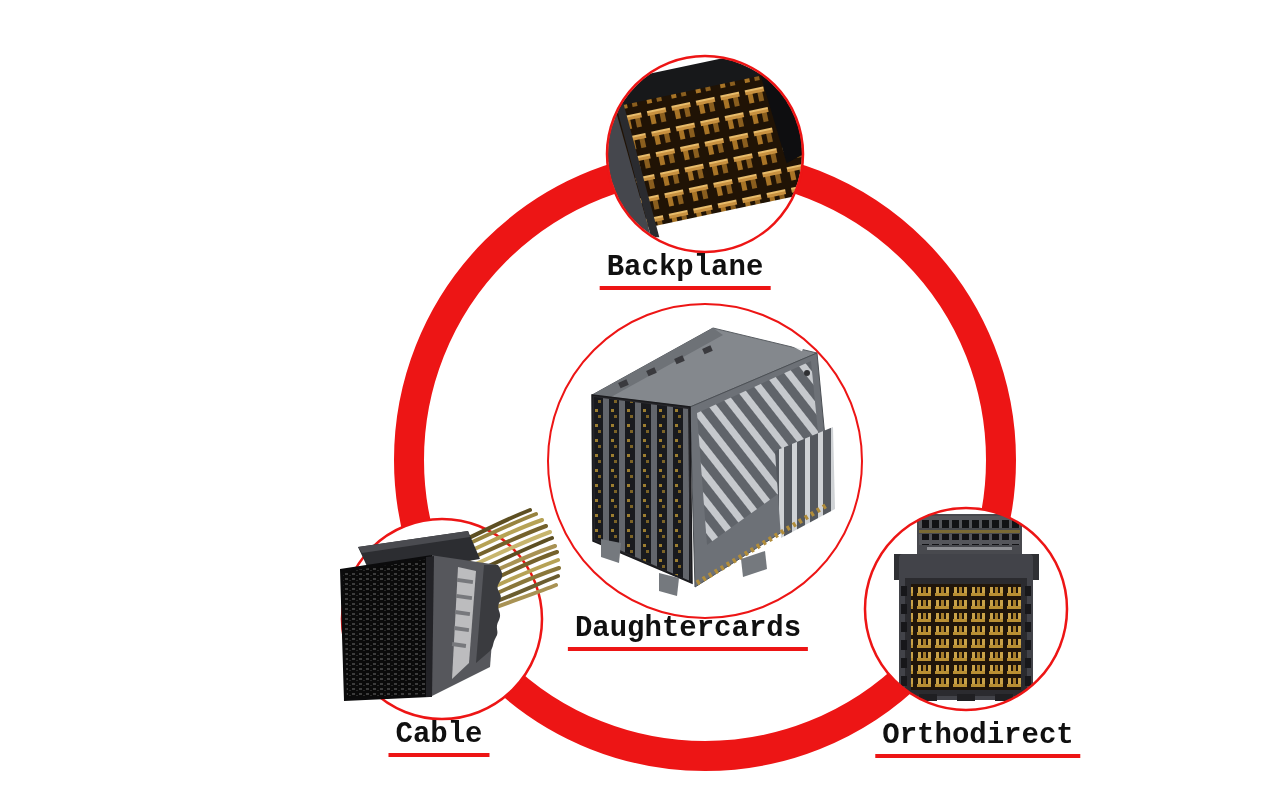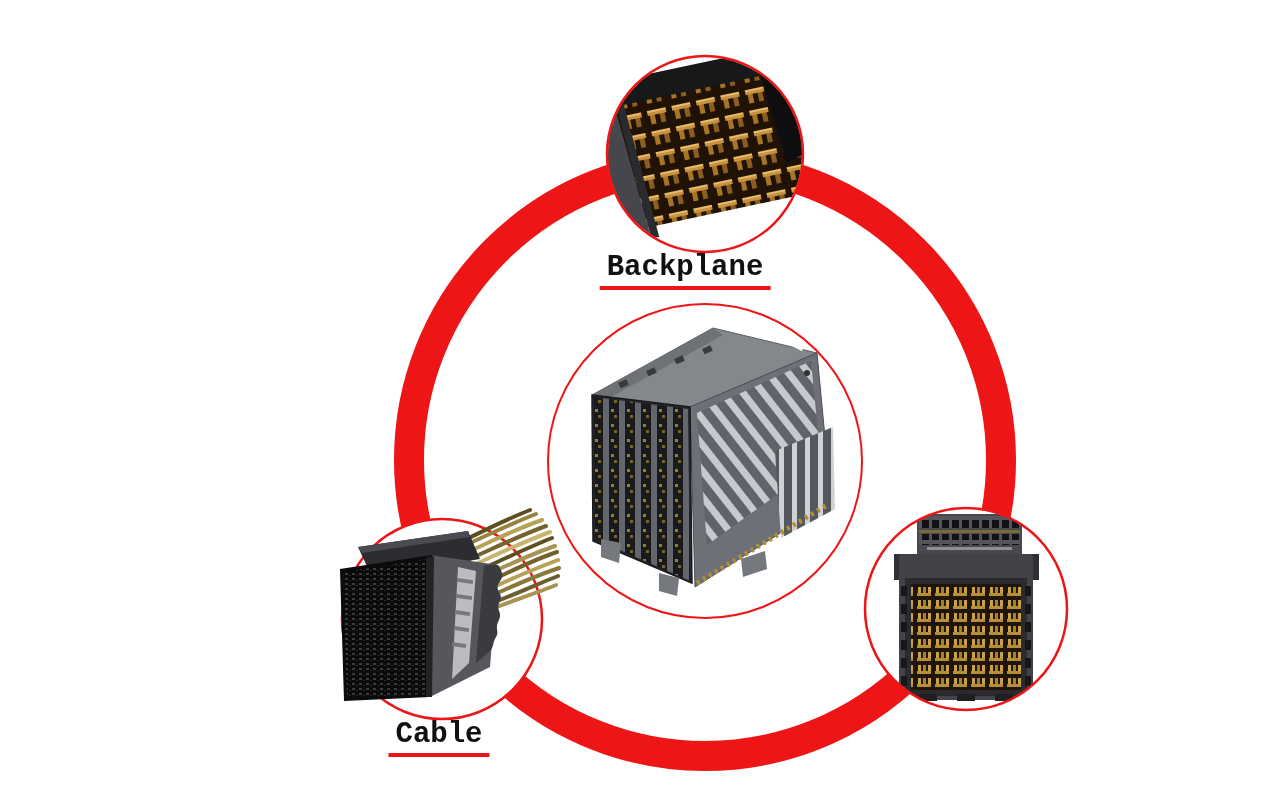--- a/index.html
+++ b/index.html
@@ -220,19 +220,25 @@
         </g>
       </g>
       <circle class="rim" cx="105" cy="103" r="101" stroke-width="2.5"></circle>
     </svg>
   </div>
 
   <div class="label" style="left:613px;top:240px;">
     <span class="w">Backplane</span>
   </div>
 
+  <div class="label" style="left:616px;top:601px;">
+    <span class="w">Daughtercards</span>
+  </div>
 
   <div class="label label-stack" style="left:367px;top:707px;">
     <span class="w">Cable</span>
   </div>
 
+  <div class="label" style="left:906px;top:708px;">
+    <span class="w">Orthodirect</span>
+  </div>
 
 </div>
 
 </body></html>

